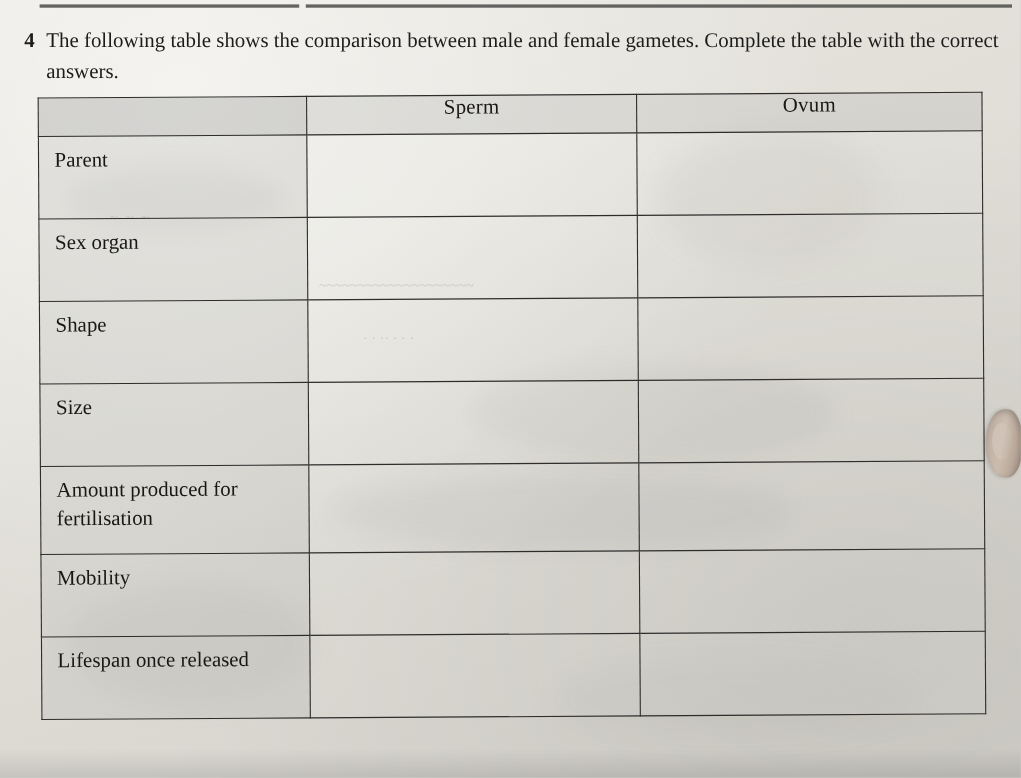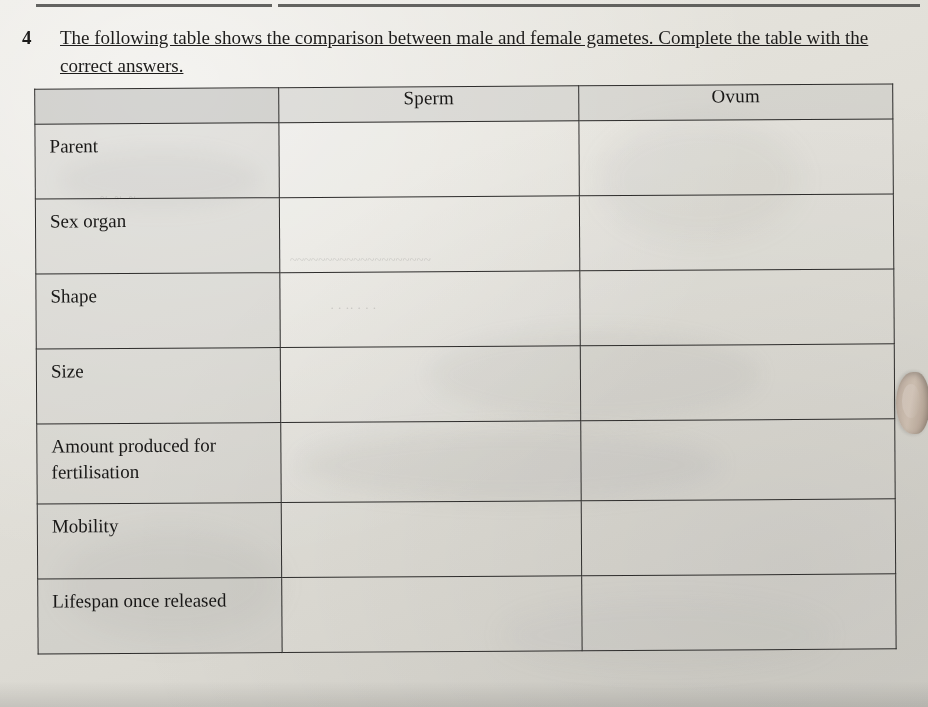--- a/index.html
+++ b/index.html
@@ -61,22 +61,21 @@
   }
   .q-num {
     position: absolute;
     left: 0px;
     top: 0px;
     font-weight: bold;
     font-size: 19px;
   }
   .q-text {
     display: block;
-    margin-left: 38px;
-    text-decoration: underline;
+    margin-left: 20px;
   }
 
   
   #table-wrap {
     position: absolute;
     left: 36px;
     top: 86px;
     width: 858px;
     height: 598px;
     transform: rotate(-0.35deg);

